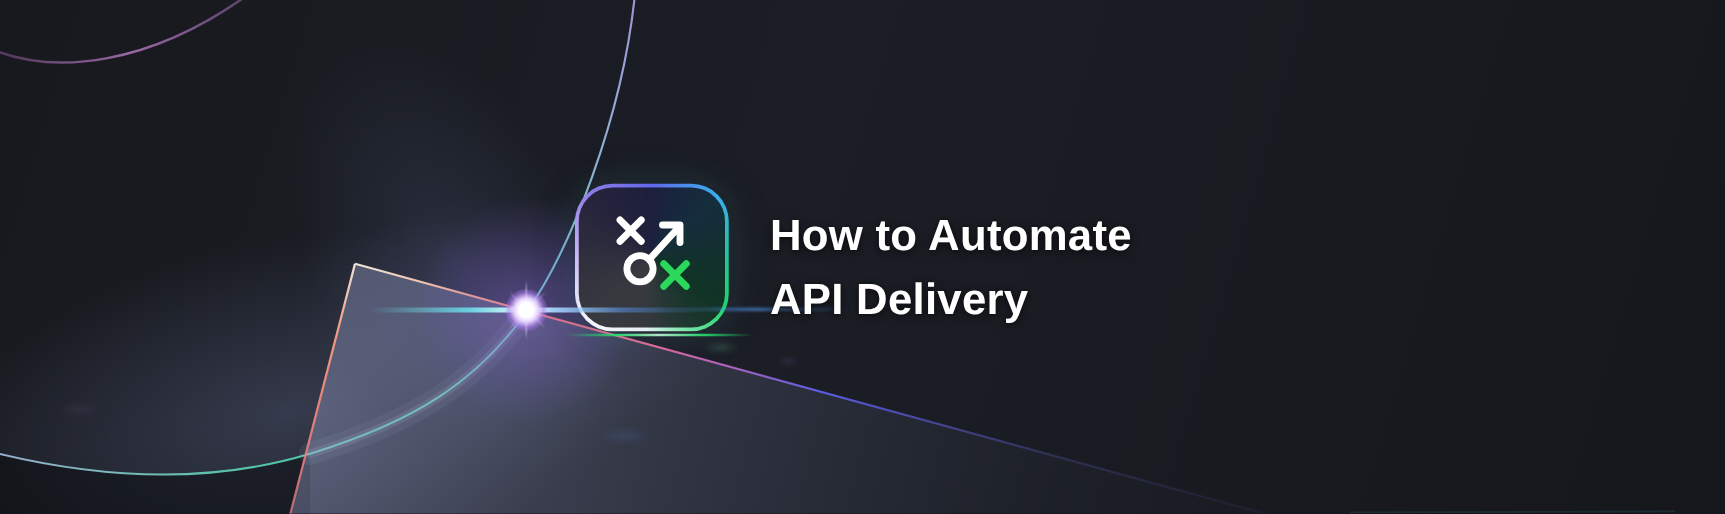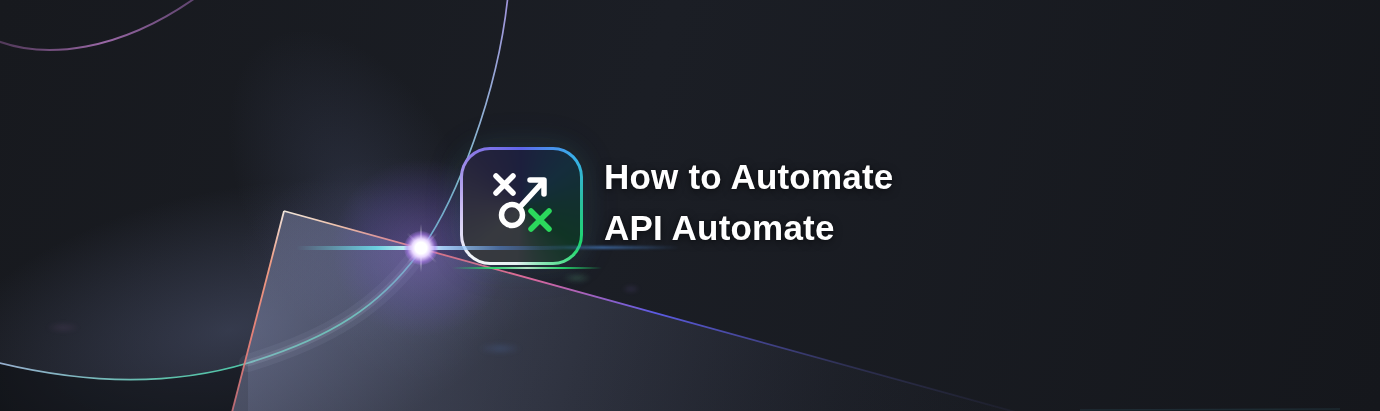--- a/index.html
+++ b/index.html
@@ -160,18 +160,18 @@
   </div>
 
   <div class="fl fl-streak-main"></div>
   <div class="fl fl-streak-ext"></div>
   <div class="fl fl-green-line"></div>
   <div class="fl fl-spike-d1"></div>
   <div class="fl fl-spike-d2"></div>
   <div class="fl fl-spike-v"></div>
   <div class="fl fl-core"></div>
 
-  <h1 class="title" style="margin:0;">
+  <h1 class="title" style="margin:12px;">
     <span class="title-line">How to Automate</span>
-    <span class="title-line">API Automate</span>
+    <span class="title-line">API Delivery</span>
   </h1>
 
 </div>
 
 </body></html>

